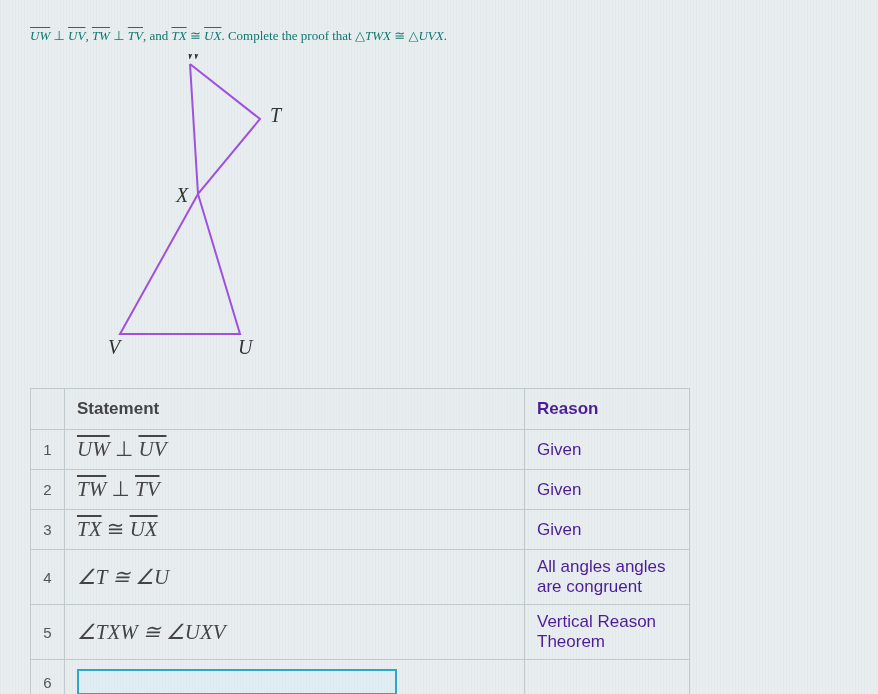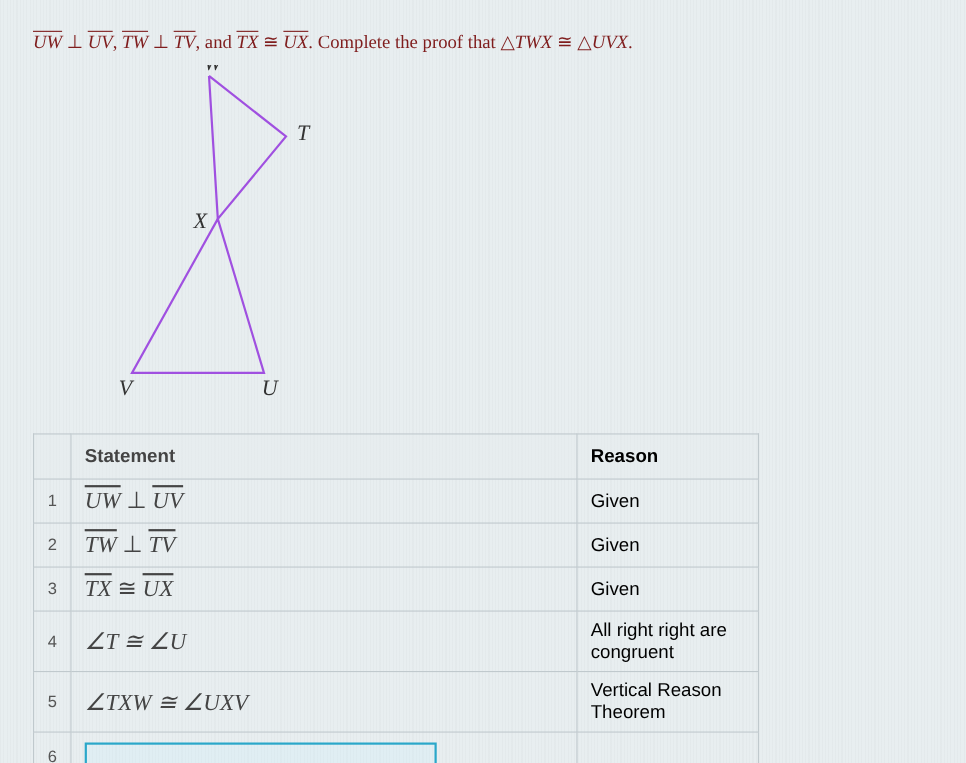--- a/index.html
+++ b/index.html
@@ -10,22 +10,22 @@
       height: 694px;
       overflow: hidden;
       position: relative;
       background-image: repeating-linear-gradient(90deg, rgba(0,0,0,0.02) 0px, rgba(0,0,0,0.02) 1px, transparent 1px, transparent 3px);
     }
     .page {
       padding: 28px 30px 0 30px;
       color: #3a3a3a;
     }
     .problem-text {
-      font-size: 17px;
-      color: #7f1d1d;
+      font-size: 13px;
+      color: #0f766e;
       font-family: 'Times New Roman', serif;
     }
     .overline {
       text-decoration: overline;
       font-style: italic;
     }
     .figure {
       margin: 10px 0 20px 60px;
     }
     .proof-table {
@@ -53,21 +53,21 @@
     .proof-table .num-col {
       width: 34px;
       text-align: center;
       font-family: Arial, sans-serif;
       color: #555;
       font-size: 15px;
     }
     .proof-table .stmt-col { width: 460px; }
     .proof-table .reason-col {
       font-family: Arial, sans-serif;
-      color: #000000;
+      color: #4c1d95;
       font-size: 17px;
     }
     .answer-input {
       border: 2px solid #2aa7c9;
       background: rgba(200,240,250,0.25);
       height: 26px;
       width: 320px;
       margin: 2px 0;
     }
     .perp { font-family: 'Times New Roman', serif; }
@@ -128,21 +128,21 @@
     <tr>
       <td class="num-col">3</td>
       <td class="stmt-col">
         <span class="overline ital">TX</span><span> ≅ </span><span class="overline ital">UX</span>
       </td>
       <td class="reason-col">Given</td>
     </tr>
     <tr>
       <td class="num-col">4</td>
       <td class="stmt-col ital">∠T ≅ ∠U</td>
-      <td class="reason-col">All right right are congruent</td>
+      <td class="reason-col">All angles angles are congruent</td>
     </tr>
     <tr>
       <td class="num-col">5</td>
       <td class="stmt-col ital">∠TXW ≅ ∠UXV</td>
       <td class="reason-col">Vertical Reason Theorem</td>
     </tr>
     <tr>
       <td class="num-col">6</td>
       <td class="stmt-col">
         <div class="answer-input"></div>

